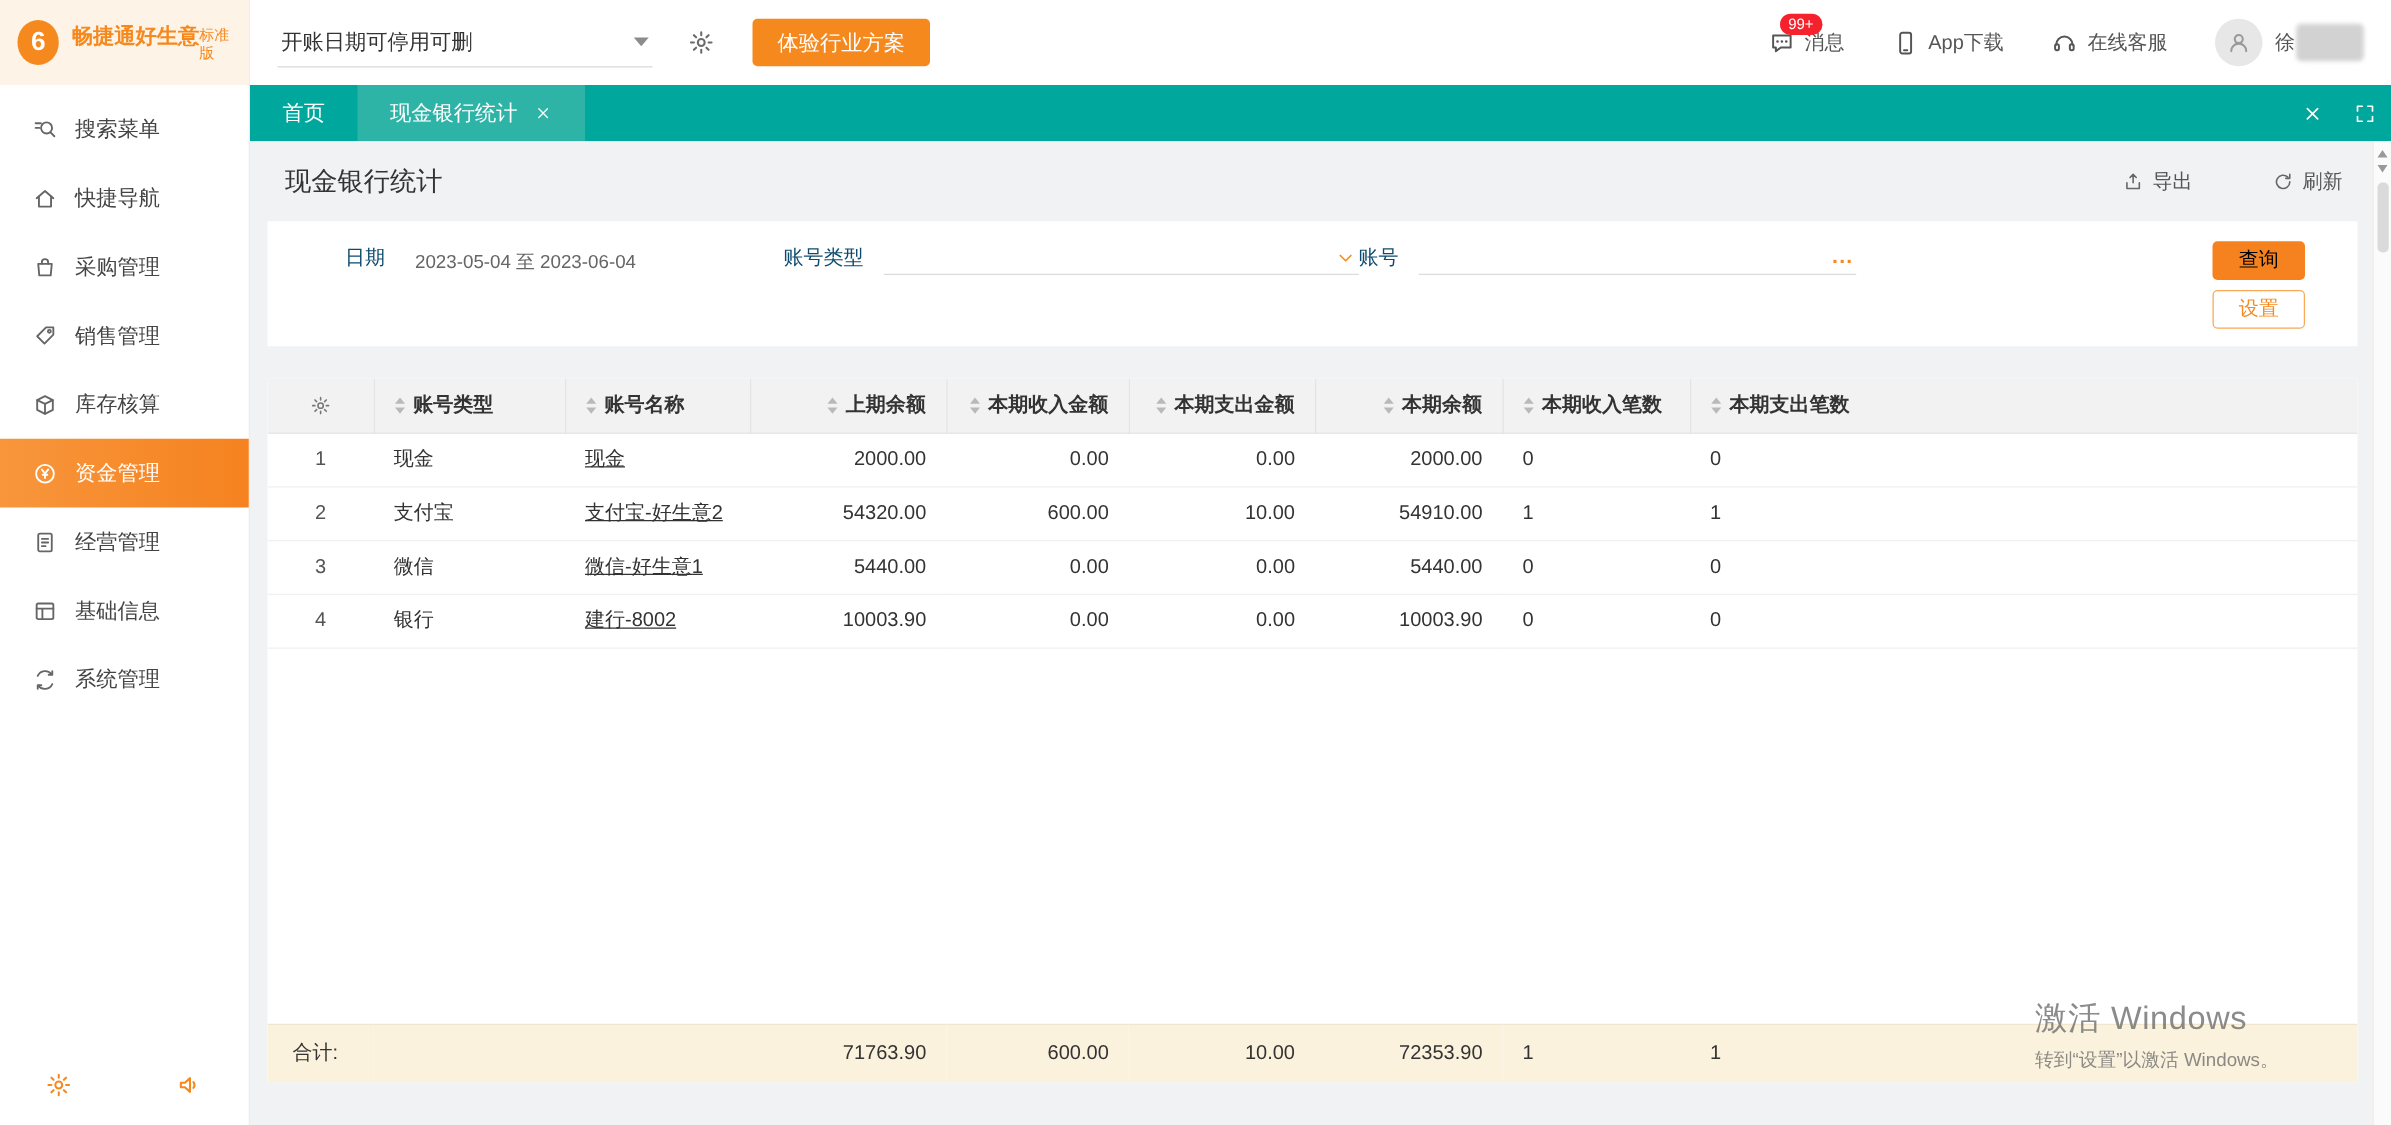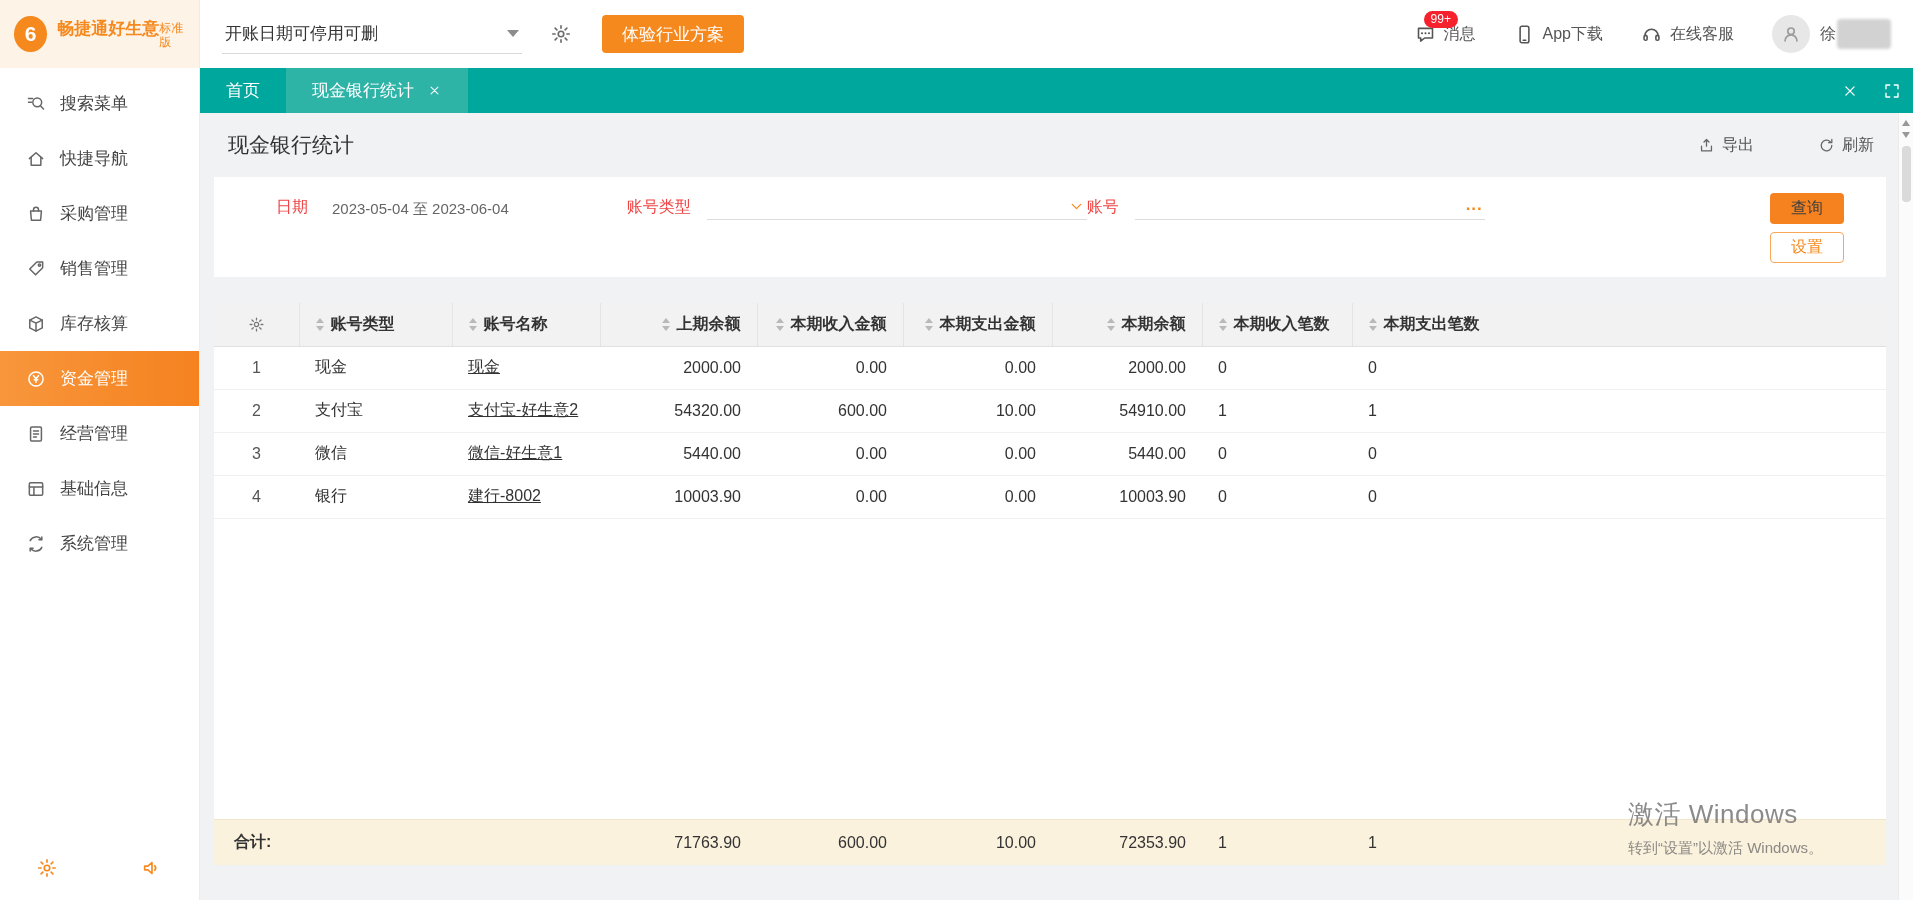--- a/index.html
+++ b/index.html
@@ -59,58 +59,58 @@
   .content{flex:1;background:#f1f2f4;display:flex;flex-direction:column;position:relative;padding-right:15px;min-height:0}
   .page-head{height:64px;display:flex;align-items:center;padding:0 24px 0 28px;flex:none}
   .page-title{font-size:21px;font-weight:500;color:#333}
   .head-actions{margin-left:auto;display:flex;align-items:flex-end;gap:64px}
   .head-action{display:flex;align-items:center;gap:7px;font-size:16px;color:#555;cursor:pointer}
   .head-action .hi{width:17px;height:17px;color:#666}
   .head-action .hi svg{display:block;width:17px;height:17px}
 
   
   .filter-card{margin:0 12px 0 14px;background:#fff;padding:16px 42px 14px 62px;display:flex;align-items:flex-start;flex:none}
-  .flabel{font-size:16px;color:#ef4444;margin-right:16px;line-height:27px;white-space:nowrap}
+  .flabel{font-size:16px;color:#0c4a6e;margin-right:16px;line-height:27px;white-space:nowrap}
   .date-block,.type-block,.account-block{display:flex;align-items:flex-start}
   .date-col{display:flex;flex-direction:column}
   .pills{display:flex;align-items:center;gap:5px}
   .pill{font-size:16px;color:#555;padding:2px 10px;border-radius:13px;border:1px solid transparent;cursor:pointer;line-height:21px;white-space:nowrap;background:none}
   .pill.selected{background:linear-gradient(180deg,#ffa340,#f5821f);color:#fff}
   .pill.outlined{border-color:#ddd;color:#666}
   .date-range{font-size:15px;color:#666;margin-top:7px;padding-left:8px;white-space:nowrap}
   .type-block{margin-left:118px}
   .account-block{}
   .underline-field{width:380px;border-bottom:1px solid #dcdcdc;height:27px;position:relative;cursor:pointer}
   .underline-field.small{width:350px}
   .sel-caret{position:absolute;right:2px;top:5px;width:17px;height:17px;color:#f6891e}
   .sel-caret svg{display:block;width:17px;height:17px}
   .ellipsis{position:absolute;right:2px;top:0;color:#f6891e;font-weight:bold;font-size:17px;letter-spacing:1px;line-height:24px;cursor:pointer}
   .filter-btns{margin-left:auto;display:flex;flex-direction:column;gap:8px}
-  .btn-query{width:74px;height:31px;background:#f5821f;color:#404040;border:none;border-radius:4px;font-size:16px;cursor:pointer}
+  .btn-query{width:74px;height:31px;background:#f5821f;color:#000000;border:none;border-radius:4px;font-size:16px;cursor:pointer}
   .btn-settings{width:74px;height:31px;background:#fff;color:#f6891e;border:1px solid #f8a855;border-radius:4px;font-size:16px;cursor:pointer}
 
   
   .table-card{margin:26px 12px 34px 14px;background:#fff;flex:1;display:flex;flex-direction:column;min-height:0;overflow:hidden}
   table{border-collapse:collapse;width:100%;table-layout:fixed;font-size:16px}
   thead th{background:#f2f2f2;height:43px;font-weight:bold;color:#333;border-right:1px solid #e4e4e4;border-bottom:1px solid #e0e0e0;padding:0 16px;text-align:left;white-space:nowrap;cursor:pointer}
   thead th:last-child{border-right:none}
   tbody td{height:43px;border-bottom:1px solid #f0f0f0;padding:0 16px;color:#333;white-space:nowrap}
   th.r,td.r{text-align:right}
   td.c{text-align:center;color:#555}
   th.c{text-align:center}
   a.cell-link{color:#333;text-decoration:underline;cursor:pointer}
   .sort{display:inline-flex;flex-direction:column;gap:3px;vertical-align:middle;margin-right:7px}
   .sort i{display:block;width:0;height:0;border-left:4px solid transparent;border-right:4px solid transparent}
   .sort .up{border-bottom:5px solid #b9b9b9}
   .sort .dn{border-top:5px solid #b9b9b9}
   .th-gear{width:17px;height:17px;color:#777;display:inline-block;vertical-align:middle;cursor:pointer}
   .th-gear svg{display:block;width:17px;height:17px}
   .tc-spacer{flex:1}
   .total-table td{background:#fbf2dd;height:46px;padding:0 16px;color:#333;border-top:1px solid #f1e6cd;white-space:nowrap}
-  .total-label{padding-left:20px !important;font-weight:700}
+  .total-label{padding-left:20px !important;font-weight:400}
 
   
   .watermark{position:absolute;right:90px;bottom:42px;color:rgba(110,110,110,.8);z-index:9;pointer-events:none;text-align:left}
   .wm1{font-size:26px;letter-spacing:.5px}
   .wm2{font-size:15px;margin-top:7px}
 
   
   .v-scroll{position:absolute;right:0;top:0;bottom:0;width:15px;background:#fbfbfb;border-left:1px solid #ebebeb;display:flex;flex-direction:column;align-items:center;padding-top:4px;z-index:10}
   .v-arrow{width:11px;height:12px;display:flex;align-items:center;justify-content:center;cursor:pointer}
   .tri-up{width:0;height:0;border-left:4px solid transparent;border-right:4px solid transparent;border-bottom:6px solid #999}

